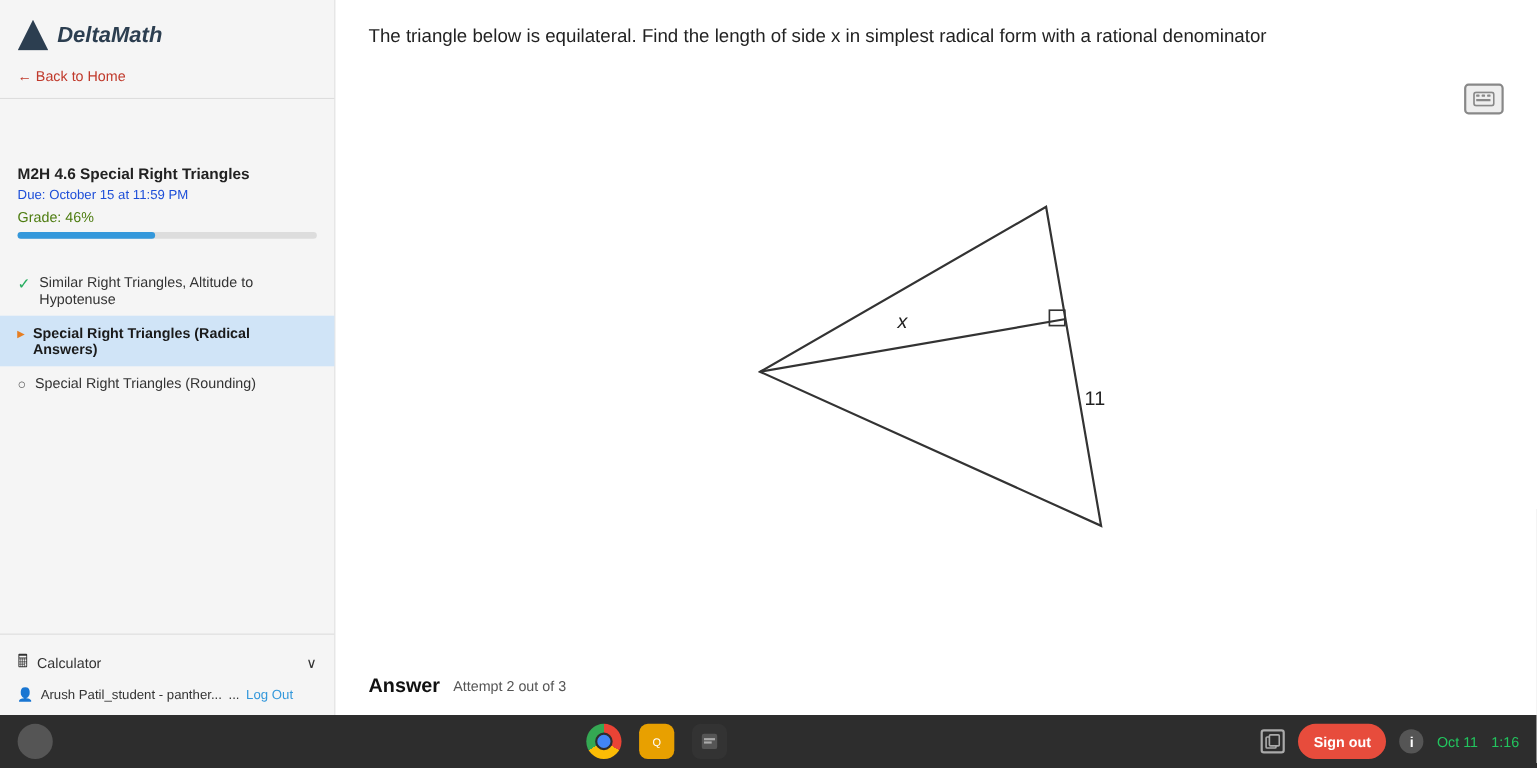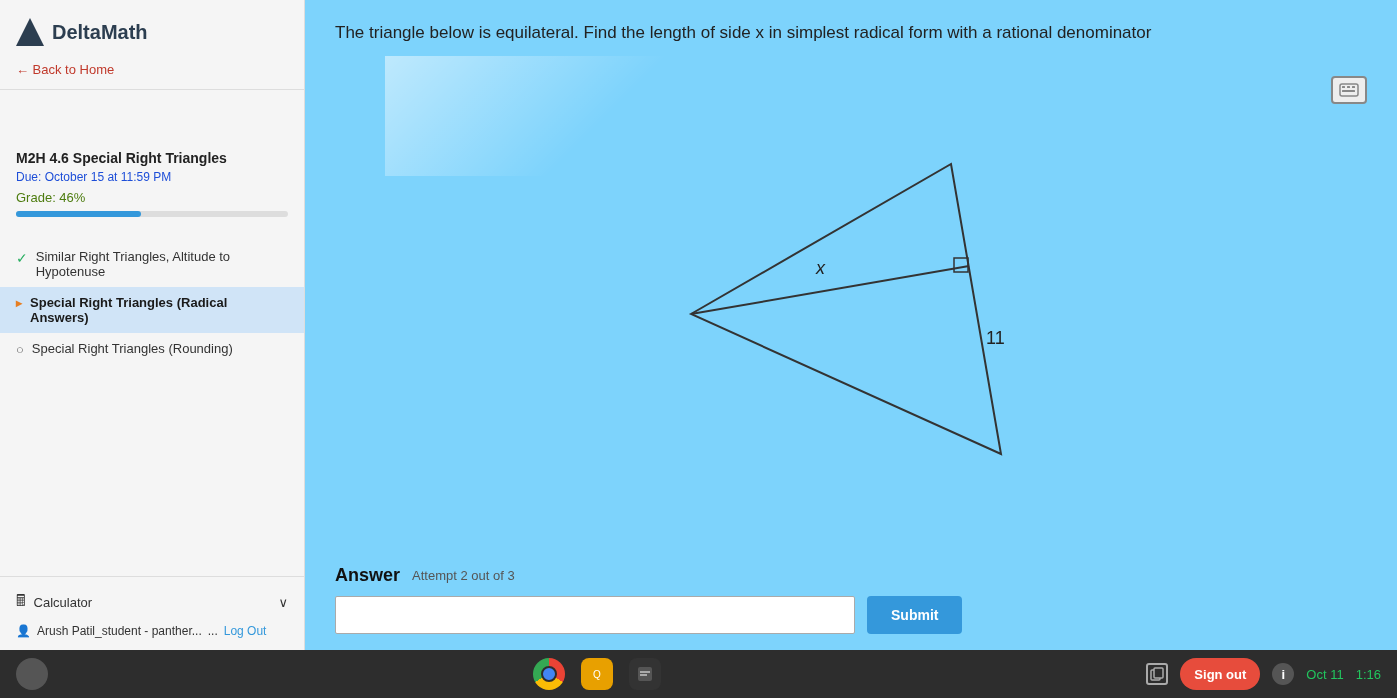--- a/index.html
+++ b/index.html
@@ -41,20 +41,21 @@
       width: 28px;
       height: 28px;
       background: #2c3e50;
       clip-path: polygon(50% 0%, 0% 100%, 100% 100%);
       display: inline-block;
     }
     .logo-text {
       font-size: 20px;
       font-weight: bold;
       color: #2c3e50;
+      font-style: italic;
     }
 
     .back-to-home {
       padding: 4px 16px 12px 16px;
       font-size: 13px;
       color: #c0392b;
       cursor: pointer;
       display: flex;
       align-items: center;
       gap: 4px;
@@ -157,21 +158,21 @@
       color: #333;
     }
     .user-row .logout-link {
       color: #3498db;
       cursor: pointer;
     }
 
     
     .main-content {
       flex: 1;
-      background: #7dd3fc;
+      background: #ffffff;
       display: flex;
       flex-direction: column;
       padding: 20px 30px 0 30px;
       position: relative;
       overflow: hidden;
     }
 
     .problem-statement {
       font-size: 17px;
       color: #222;
@@ -189,21 +190,21 @@
     }
 
     .triangle-svg {
       width: 420px;
       height: 380px;
     }
 
     .answer-section {
       padding: 12px 0 16px 0;
       display: flex;
-      flex-direction: column;
+      flex-direction: row;
       gap: 10px;
     }
     .answer-header {
       display: flex;
       align-items: center;
       gap: 12px;
     }
     .answer-label {
       font-size: 18px;
       font-weight: bold;
@@ -456,24 +457,20 @@
           <rect x="3" y="7" width="13" height="2" rx="0.5" fill="#888"></rect>
         </svg>
       </div>
     </div>
 
     <div class="answer-section">
       <div class="answer-header">
         <span class="answer-label">Answer</span>
         <span class="attempt-text">Attempt 2 out of 3</span>
       </div>
-      <div class="answer-input-row">
-        <input class="answer-input" type="text" value="" style="">
-        <button class="submit-btn">Submit</button>
-      </div>
     </div>
 
   </div>
 
 </div>
 
 <div class="taskbar">
   <div class="taskbar-left">
     <div class="taskbar-circle"></div>
   </div>

